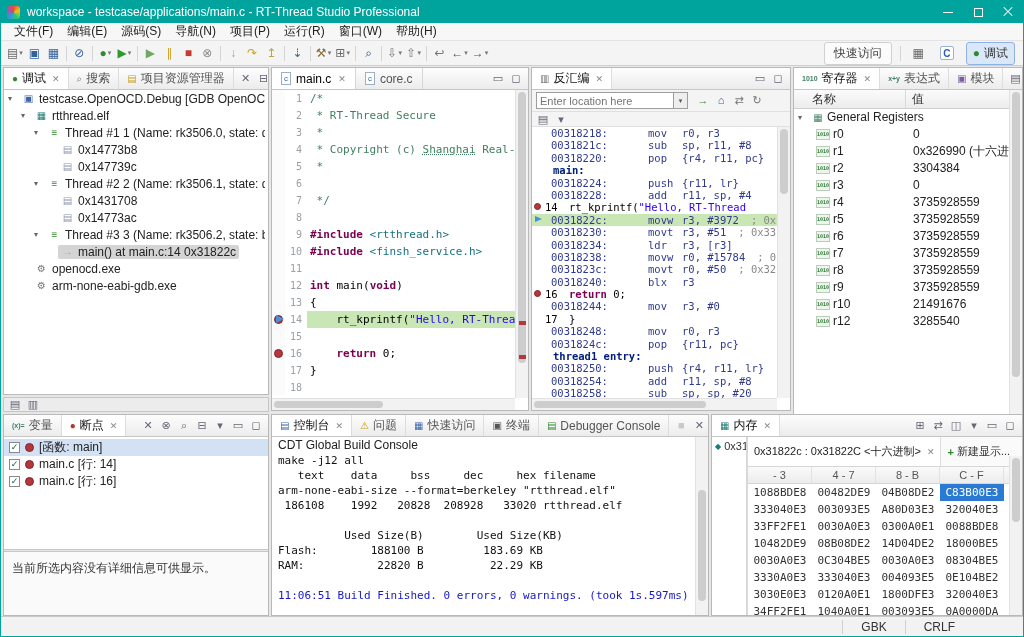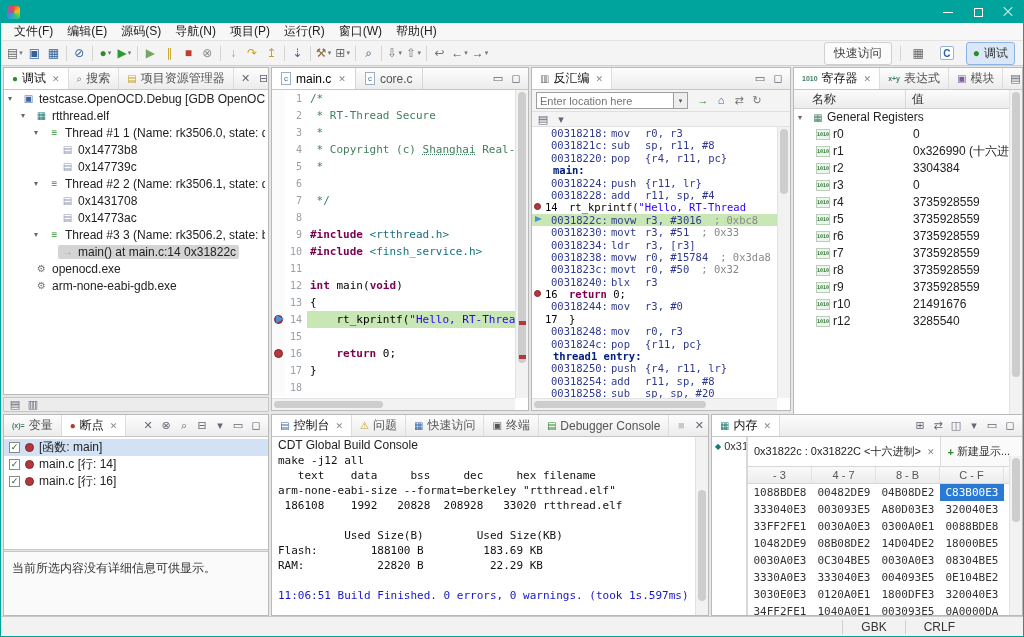--- a/index.html
+++ b/index.html
@@ -81,21 +81,21 @@
   .loc-input{width:138px;height:17px;border:1px solid #9e9e9e;font-size:11px;padding:0 3px;color:#555;font-family:inherit;background:#fff;}
   .combo-dd{width:14px;height:17px;border:1px solid #9e9e9e;border-left:none;background:#eee;font-size:7px;display:inline-flex;align-items:center;justify-content:center;color:#555;margin-left:-4px;}
   .dtoolbar2{height:15px;flex:none;display:flex;align-items:center;gap:4px;padding:0 4px;background:#f4f4f4;border-bottom:1px solid #e0e0e0;}
   .alist{position:absolute;left:0;top:0;right:13px;bottom:12px;overflow:hidden;font-family:"DejaVu Sans Mono","Liberation Mono",monospace;font-size:10.5px;}
   .arow{display:flex;height:12.4px;line-height:12.4px;white-space:nowrap;overflow:hidden;}
   .arow.acur{background:#c9e7b4;}
   .amargin{width:13px;flex:none;position:relative;}
   .bp-dot.sm{width:7px;height:7px;top:2px;}
   .cur-arrow.sm{top:2px;left:3px;border-left-width:7px;border-top-width:3.5px;border-bottom-width:3.5px;}
   .aaddr{flex:none;padding-left:6px;width:66px;color:#2f3a8f;}
-  .amn{flex:none;width:34px;color:#2f3a8f;}
+  .amn{flex:none;width:34px;color:#2f3a8f;margin-left:37px;}
   .aops{color:#2f3a8f;white-space:pre;}
   .acmt{color:#888;padding-left:12px;}
   .alabel{color:#00207e;font-weight:bold;padding-left:8px;}
   .asrcnum{flex:none;width:24px;color:#000;}
   .asrctext{white-space:pre;}
   
   .regcolhead{display:flex;height:19px;background:linear-gradient(#fbfbfb,#ececec);border-bottom:1px solid #d0d0d0;color:#333;align-items:center;}
   .rc-name{width:112px;padding-left:18px;border-right:1px solid #d8d8d8;height:100%;display:flex;align-items:center;}
   .rc-val{flex:1;padding-left:6px;}
   .regrow{display:flex;height:17px;line-height:17px;align-items:center;white-space:nowrap;overflow:hidden;}
@@ -138,20 +138,21 @@
   .ssep{width:1px;height:14px;background:#d0d0d0;}
   .spad{width:50px;}
 </style>
 </head>
 <body>
 
 <div class="frame">
 
   <div class="titlebar">
     <span class="app-icon"></span>
+    <span class="title-text">workspace - testcase/applications/main.c - RT-Thread Studio Professional</span>
     <span class="wbtns">
       <span class="wbtn">
           <span class="w-min"></span>
         </span>
       <span class="wbtn">
           <span class="w-max"></span>
         </span>
       <span class="wbtn">
           <span class="w-x1"></span>
           <span class="w-x2"></span>
@@ -590,21 +591,21 @@
             </span>
             <span class="asrcnum">14</span>
             <span class="asrctext"><span class="c-pln">rt_kprintf(</span><span class="c-str">"Hello, RT-Thread</span></span>
           </div>
           <div class="arow acur">
             <span class="amargin">
               <span class="cur-arrow sm"></span>
             </span>
             <span class="aaddr">0031822c:</span>
             <span class="amn">movw</span>
-            <span class="aops">r3, #3016</span>
+            <span class="aops">r3, #3972</span>
             <span class="acmt">; 0xbc8</span>
           </div>
           <div class="arow">
             <span class="amargin"></span>
             <span class="aaddr">00318230:</span>
             <span class="amn">movt</span>
             <span class="aops">r3, #51</span>
             <span class="acmt">; 0x33</span>
           </div>
           <div class="arow">

